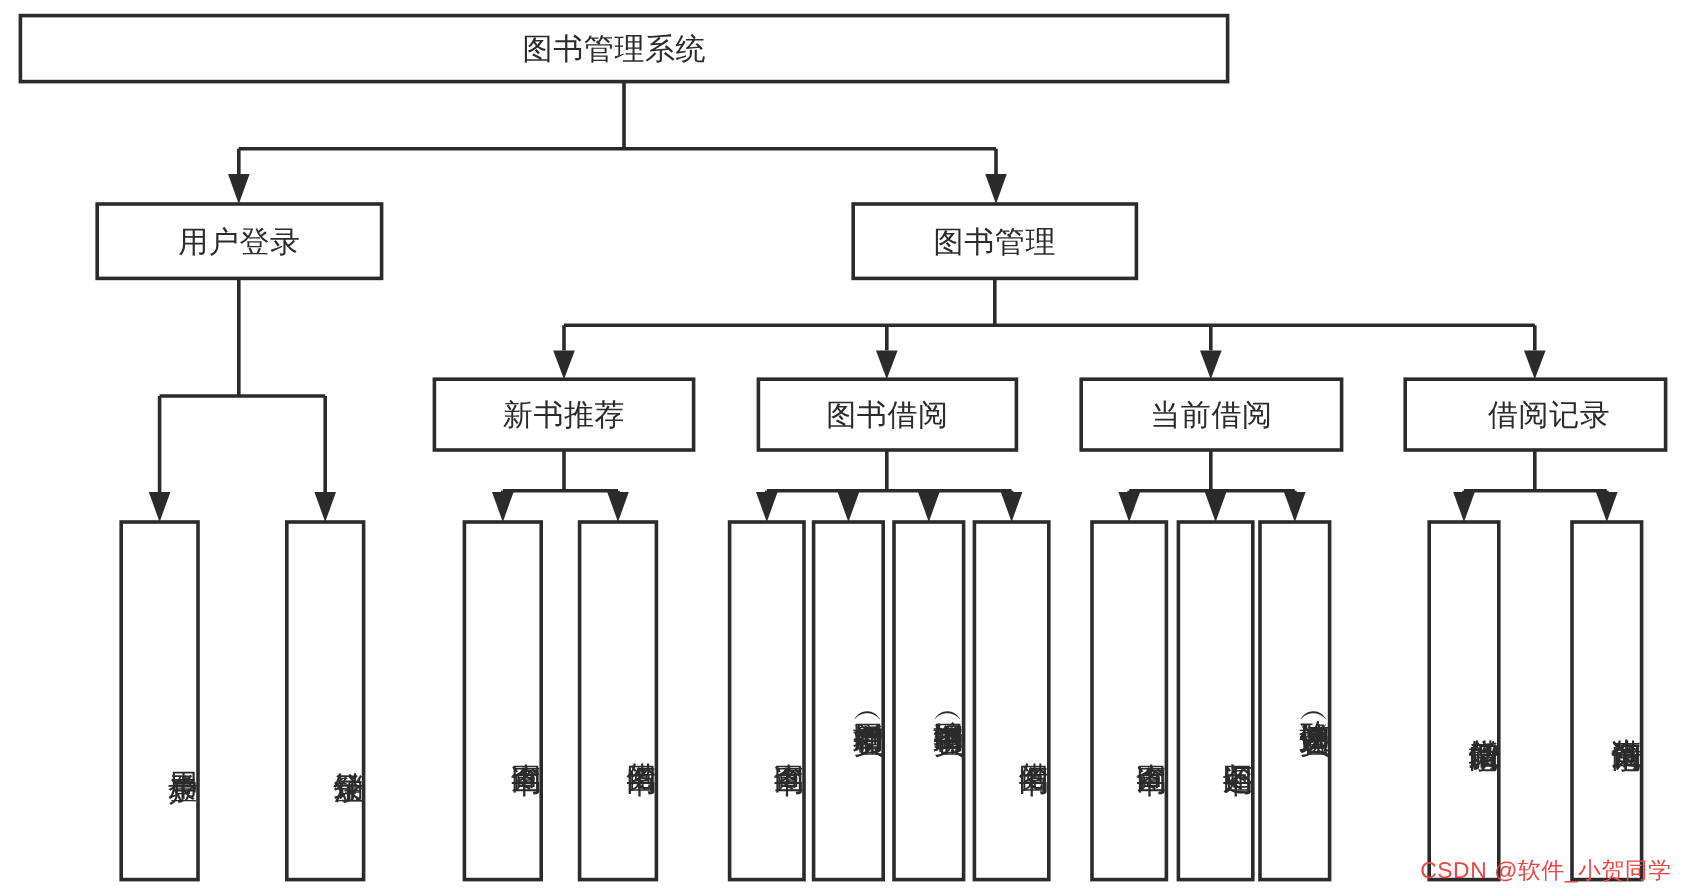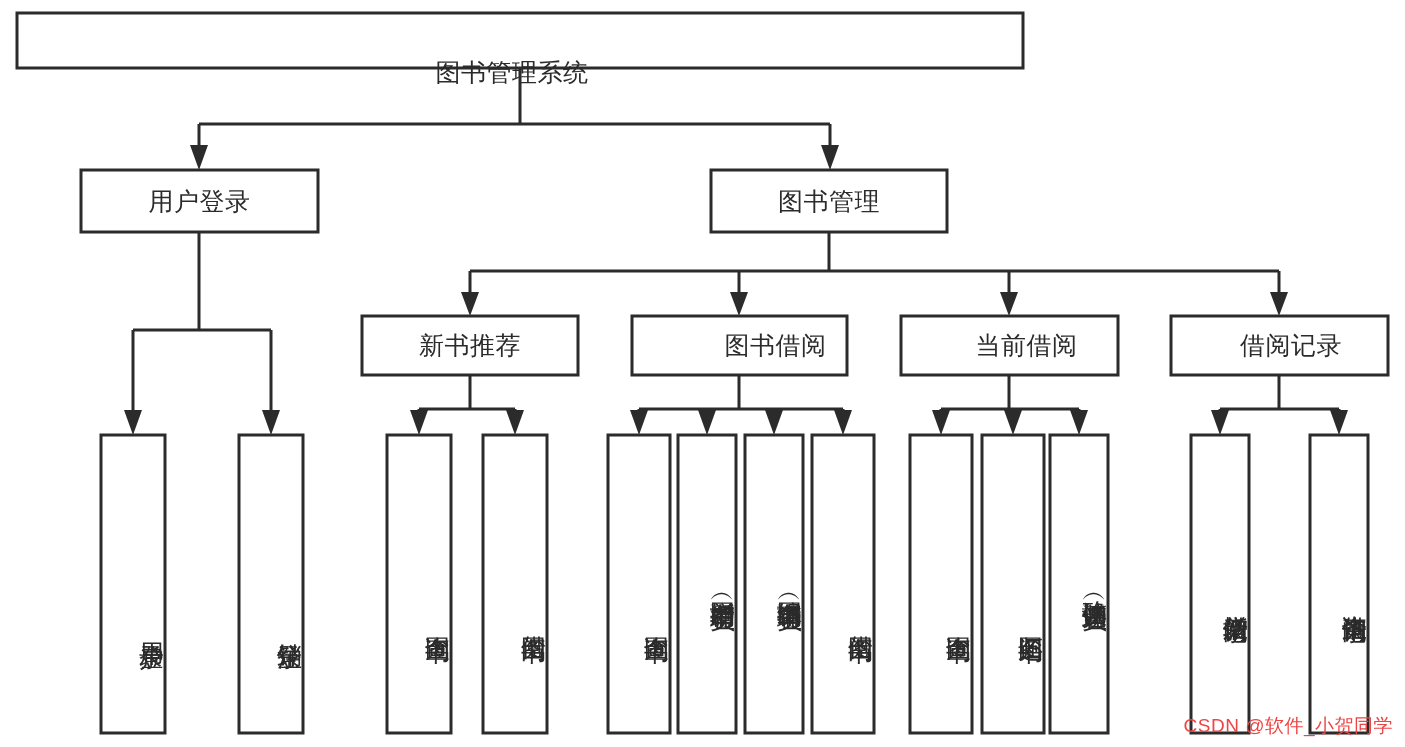--- a/index.html
+++ b/index.html
@@ -148,31 +148,31 @@
     <rect class="node-box" x="678" y="435" width="58" height="298"></rect>
     <rect class="node-box" x="745" y="435" width="58" height="298"></rect>
     <rect class="node-box" x="812" y="435" width="62" height="298"></rect>
     <rect class="node-box" x="910" y="435" width="62" height="298"></rect>
     <rect class="node-box" x="982" y="435" width="62" height="298"></rect>
     <rect class="node-box" x="1050" y="435" width="58" height="298"></rect>
     <rect class="node-box" x="1191" y="435" width="58" height="298"></rect>
     <rect class="node-box" x="1310" y="435" width="58" height="298"></rect>
   </svg>
 
-  <div class="node-label-h" style="left:17px; top:13px; width:990px; height:55px;margin-top:32px;">图书管理系统</div>
+  <div class="node-label-h" style="left:17px; top:13px; width:990px; height:55px;">图书管理系统</div>
 
   <div class="node-label-h" style="left:81px; top:170px; width:237px; height:62px;">用户登录</div>
 
   <div class="node-label-h" style="left:711px; top:170px; width:236px; height:62px;text-align:center;">图书管理</div>
 
   <div class="node-label-h" style="left:362px; top:316px; width:216px; height:59px;text-align:center;">新书推荐</div>
 
-  <div class="node-label-h" style="left:632px; top:316px; width:215px; height:59px;margin-left:36px;">图书借阅</div>
-
-  <div class="node-label-h" style="left:901px; top:316px; width:217px; height:59px;padding-left:17px;">当前借阅</div>
+  <div class="node-label-h" style="left:632px; top:316px; width:215px; height:59px;">图书借阅</div>
+
+  <div class="node-label-h" style="left:901px; top:316px; width:217px; height:59px;">当前借阅</div>
 
   <div class="node-label-h" style="left:1171px; top:316px; width:240px; height:59px;">借阅记录</div>
 
   <div class="node-label-v" style="left:101px; top:525px; width:64px; height:200px;">用户登录</div>
 
   <div class="node-label-v" style="left:239px; top:525px; width:64px; height:200px;">注销登录</div>
 
   <div class="node-label-v" style="left:387px; top:510px; width:64px; height:215px;">查询图书</div>
 
   <div class="node-label-v" style="left:483px; top:510px; width:64px; height:215px;">借阅图书</div>

